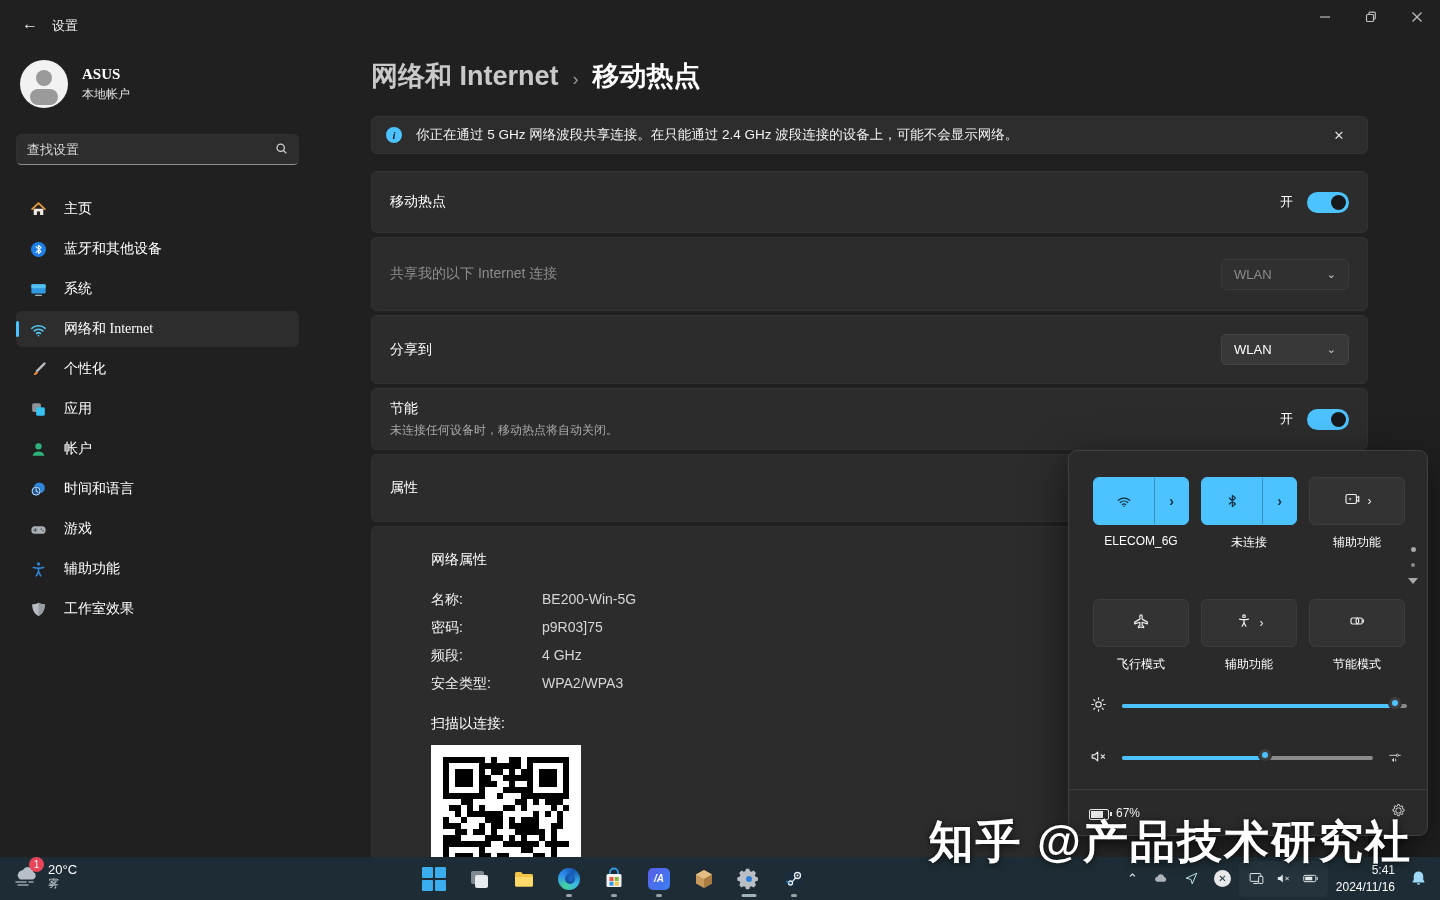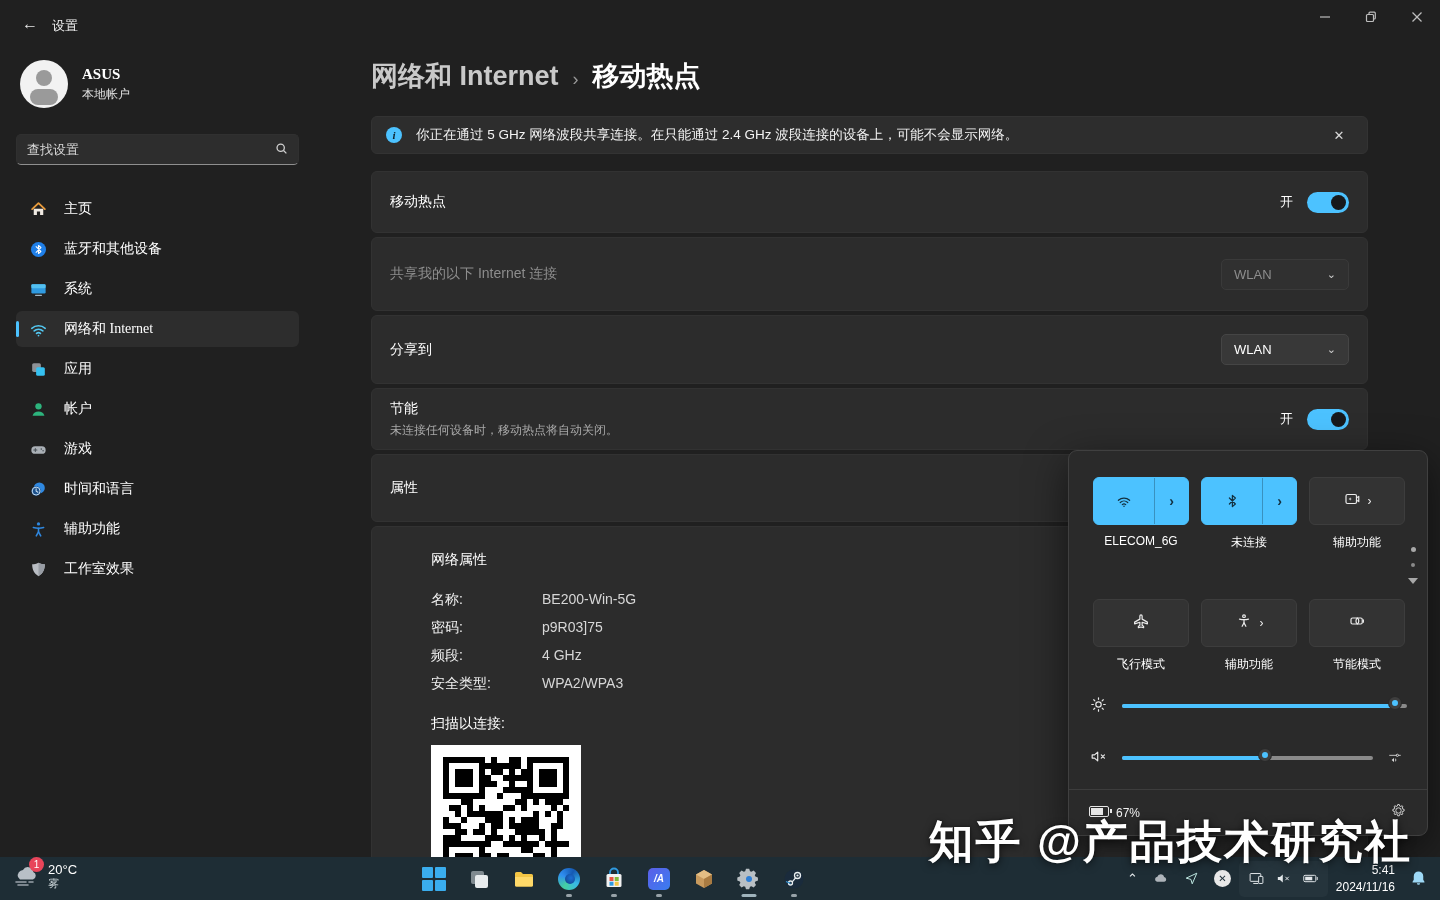--- a/index.html
+++ b/index.html
@@ -118,21 +118,21 @@
   .slider .track { position:absolute; left:0; right:0; top:7px; height:4px; border-radius:2px; background:#8a8a8a; }
   .slider .fill { position:absolute; left:0; top:7px; height:4px; border-radius:2px; background:#4cc2ff; width:var(--pct,50%); }
   .slider .knob { position:absolute; top:0; left:var(--pct,50%); margin-left:-9px; width:12px; height:12px;
     border-radius:50%; background:#4cc2ff; border:3px solid #3e3e3e; box-shadow:0 0 0 1px #2a2a2a; }
   .vol-right { display:flex; align-items:center; gap:4px; color:#dcdcdc; }
   .vol-right svg { width:16px; height:16px; stroke:#dcdcdc; fill:none; stroke-width:1.3; }
   .vol-right .chev { font-size:13px; }
 
   .qs-footer { position:absolute; left:0; right:0; bottom:0; height:46px; border-top:1px solid #3d3d3d;
     display:flex; align-items:center; padding:0 20px; }
-  .qs-batt { display:flex; align-items:flex-start; gap:7px; font-size:12px; color:#f0f0f0; }
+  .qs-batt { display:flex; align-items:flex-end; gap:7px; font-size:12px; color:#f0f0f0; }
   .batt-glyph { position:relative; width:20px; height:11px; border:1px solid #e6e6e6; border-radius:2px; }
   .batt-glyph::before { content:""; position:absolute; left:1px; top:1px; bottom:1px; width:12px; background:#e6e6e6; }
   .batt-glyph::after { content:""; position:absolute; right:-4px; top:2.5px; width:2px; height:4px; background:#e6e6e6; }
   .qs-gear { margin-left:auto; }
   .qs-gear svg { width:17px; height:17px; stroke:#e0e0e0; fill:none; stroke-width:1.3; }
 
   
   .taskbar { position:absolute; left:0; right:0; bottom:0; height:43px; background:#1e2d35; z-index:100; }
   .weather { position:absolute; left:10px; top:4px; display:flex; align-items:center; gap:8px; cursor:pointer; }
   .weather-icon { position:relative; width:30px; height:30px; }
@@ -279,56 +279,65 @@
                 <path d="M6.5 13.8a8 8 0 0 1 11 0"></path>
                 <path d="M9.5 17a3.8 3.8 0 0 1 5 0"></path>
                 <circle cx="12" cy="19.6" r="1.1" fill="#53c7f0" stroke="none"></circle>
               </svg>
             </span>
           <span>网络和 Internet</span>
         </li>
         <li>
           <span class="nicon">
               <svg viewBox="0 0 24 24">
+                <path d="M19.5 4.5 10 14" stroke="#b9bdc2" stroke-width="3" stroke-linecap="round"></path>
+                <path d="M9.5 14.5c-2 .5-3 2-3.5 4.5 2.5-.2 4.5-1.2 5.5-3z" fill="#e8833c"></path>
+              </svg>
+            </span>
+          <span>个性化</span>
+        </li>
+        <li>
+          <span class="nicon">
+              <svg viewBox="0 0 24 24">
                 <rect x="4" y="4" width="11" height="11" rx="2" fill="#8d9196"></rect>
                 <rect x="9" y="9" width="11" height="11" rx="2" fill="#35c1f1"></rect>
               </svg>
             </span>
           <span>应用</span>
         </li>
         <li>
           <span class="nicon">
               <svg viewBox="0 0 24 24">
                 <circle cx="12" cy="8" r="4" fill="#2db47d"></circle>
                 <path d="M4.5 20c1-4 4-5.5 7.5-5.5s6.5 1.5 7.5 5.5z" fill="#2db47d"></path>
               </svg>
             </span>
           <span>帐户</span>
+        </li>
+        <li>
+          <span class="nicon">
+              <svg viewBox="0 0 24 24">
+                <circle cx="13" cy="10" r="7" fill="#2f88e0"></circle>
+                <circle cx="9" cy="14" r="6" fill="#1b4f8a"></circle>
+                <circle cx="9" cy="14" r="5" fill="none" stroke="#cfe6f8" stroke-width="1.2"></circle>
+                <path d="M9 11v3l2.2 1.4" stroke="#cfe6f8" stroke-width="1.3" fill="none" stroke-linecap="round"></path>
+              </svg>
+            </span>
+          <span>时间和语言</span>
         </li>
         <li>
           <span class="nicon">
               <svg viewBox="0 0 24 24">
                 <rect x="3" y="8" width="18" height="9.5" rx="4.7" fill="#aab0b6"></rect>
                 <path d="M8 10.6v4M6 12.6h4" stroke="#4a5258" stroke-width="1.3" stroke-linecap="round"></path>
                 <circle cx="15.5" cy="11.5" r="1" fill="#4a5258"></circle>
                 <circle cx="17.8" cy="13.6" r="1" fill="#4a5258"></circle>
               </svg>
             </span>
           <span>游戏</span>
-        </li>
-        <li>
-          <span class="nicon">
-              <svg viewBox="0 0 24 24">
-                <circle cx="13" cy="10" r="7" fill="#2f88e0"></circle>
-                <circle cx="9" cy="14" r="6" fill="#1b4f8a"></circle>
-                <circle cx="9" cy="14" r="5" fill="none" stroke="#cfe6f8" stroke-width="1.2"></circle>
-                <path d="M9 11v3l2.2 1.4" stroke="#cfe6f8" stroke-width="1.3" fill="none" stroke-linecap="round"></path>
-              </svg>
-            </span>
-          <span>时间和语言</span>
         </li>
         <li>
           <span class="nicon">
               <svg viewBox="0 0 24 24" fill="none" stroke="#2f88e0" stroke-width="2" stroke-linecap="round">
                 <circle cx="12" cy="5" r="2.1" fill="#2f88e0" stroke="none"></circle>
                 <path d="M5.5 9.5c4.5 1.2 8.5 1.2 13 0"></path>
                 <path d="M12 10.5v4.5l-2.8 5"></path>
                 <path d="M12 15l2.8 5"></path>
               </svg>
             </span>

